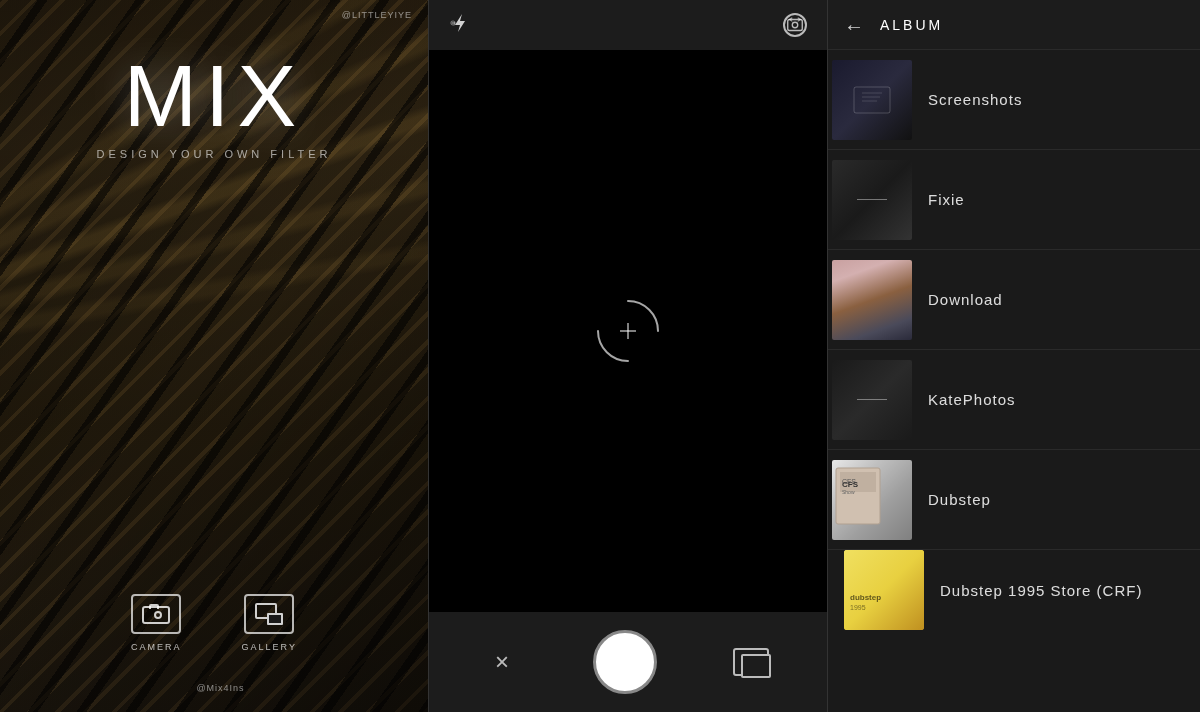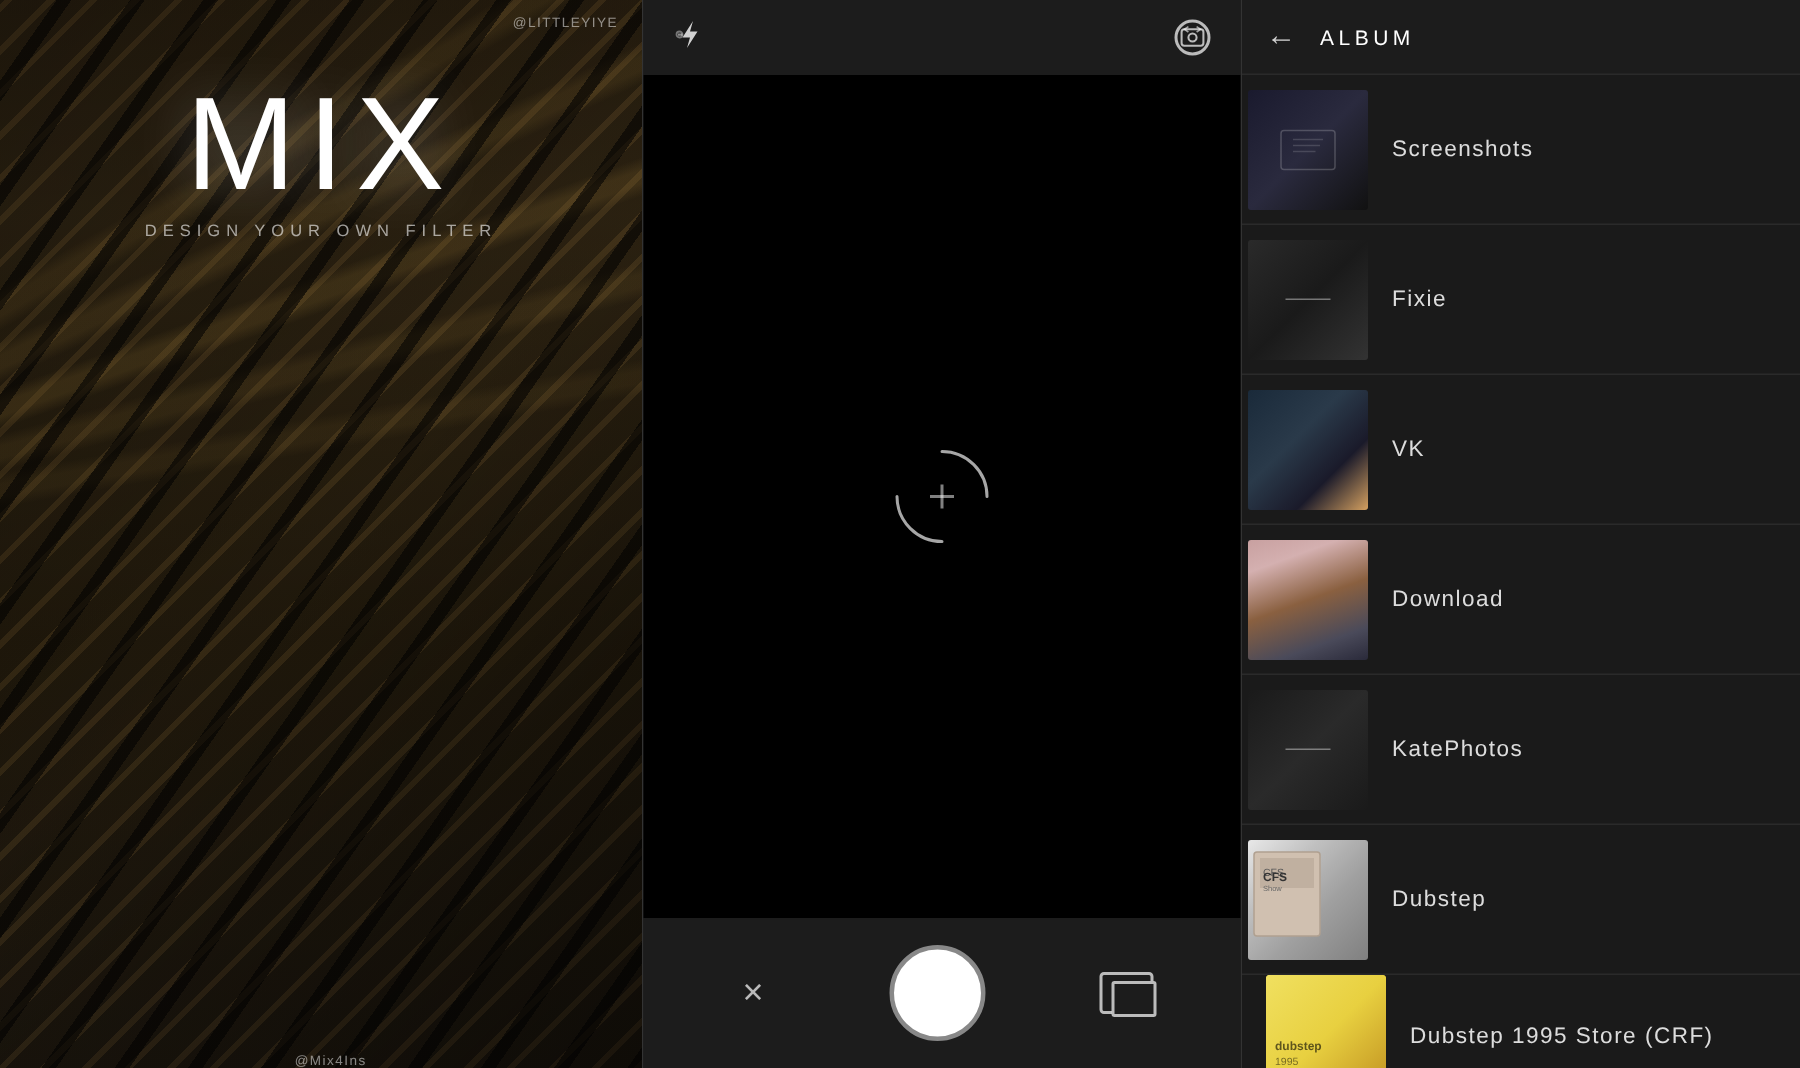--- a/index.html
+++ b/index.html
@@ -145,21 +145,21 @@
       left: 10px;
     }
     .app-btn-label {
       font-size: 9px;
       color: rgba(255,255,255,0.7);
       letter-spacing: 2px;
       font-weight: 300;
     }
     .bottom-credit {
       position: absolute;
-      bottom: 0;
+      bottom: 19px;
       color: rgba(255,255,255,0.5);
       font-size: 9px;
       letter-spacing: 1px;
       margin-left: 13px;
     }
     .top-credit {
       position: absolute;
       top: 10px;
       right: 16px;
       color: rgba(255,255,255,0.5);
@@ -438,20 +438,42 @@
 <div class="left-panel">
   <div class="left-bg"></div>
   <div class="left-lines"></div>
   <div class="building-overlay"></div>
   <div class="left-content">
     <span class="top-credit">@LITTLEYIYE</span>
     <div class="mix-logo-area">
       <div class="mix-title">MIX</div>
       <div class="mix-subtitle">DESIGN YOUR OWN FILTER</div>
     </div>
+    <div class="bottom-buttons">
+      <div class="app-btn">
+        <div class="app-btn-icon">
+          <div class="camera-icon-shape">
+            <div class="camera-bump"></div>
+            <div class="camera-body">
+              <div class="camera-lens"></div>
+            </div>
+          </div>
+        </div>
+        <span class="app-btn-label">CAMERA</span>
+      </div>
+      <div class="app-btn">
+        <div class="app-btn-icon">
+          <div style="position:relative;width:28px;height:22px;">
+            <div style="width:22px;height:16px;border:2px solid rgba(255,255,255,0.8);border-radius:2px;position:absolute;top:0;left:0;"></div>
+            <div style="width:16px;height:12px;border:2px solid rgba(255,255,255,0.8);border-radius:1px;position:absolute;bottom:0;right:0;background:#1a1a1a;"></div>
+          </div>
+        </div>
+        <span class="app-btn-label">GALLERY</span>
+      </div>
+    </div>
     <span class="bottom-credit">@Mix4Ins</span>
   </div>
 </div>
 
 <div class="mid-panel">
   <div class="mid-top-bar">
     <div class="flash-icon">
       <svg width="22" height="22" viewBox="0 0 22 22" fill="none">
         <polygon points="13,2 6,13 11,13 9,20 16,9 11,9" fill="rgba(255,255,255,0.8)" stroke="none"></polygon>
         <line x1="3" y1="11" x2="6" y2="11" stroke="rgba(255,255,255,0.5)" stroke-width="1.5"></line>
@@ -507,26 +529,20 @@
 
     <div class="album-item">
       <div class="album-thumb">
         <div class="album-thumb-fixie">
           <div class="album-thumb-line"></div>
         </div>
       </div>
       <span class="album-name">Fixie</span>
     </div>
 
-    <div class="album-item">
-      <div class="album-thumb">
-        <div class="album-thumb-vk"></div>
-      </div>
-      <span class="album-name">VK</span>
-    </div>
 
     <div class="album-item">
       <div class="album-thumb">
         <div class="album-thumb-download"></div>
       </div>
       <span class="album-name">Download</span>
     </div>
 
     <div class="album-item">
       <div class="album-thumb">

